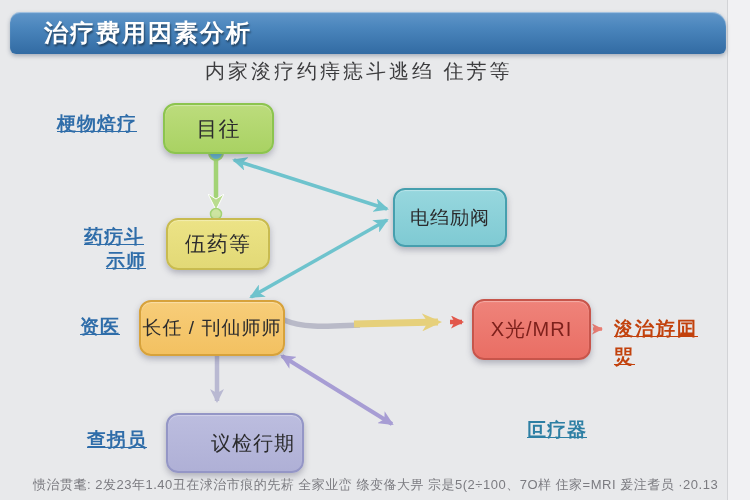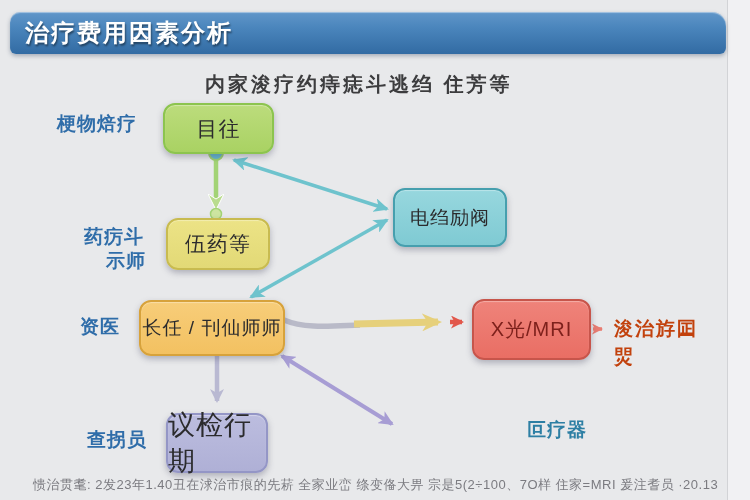--- a/index.html
+++ b/index.html
@@ -18,53 +18,53 @@
   }
 
   
   .title-bar{
     position:absolute;left:10px;top:12px;width:716px;height:42px;
     border-radius:10px 14px 6px 6px;
     background:linear-gradient(180deg,#6096c9 0%,#4a85bc 38%,#326ba3 100%);
     box-shadow:0 2px 4px rgba(40,60,90,.35), inset 0 1px 1px rgba(255,255,255,.45);
   }
   .title-bar .title{
-    display:block;padding-left:15px;line-height:42px;
+    display:block;padding-left:34px;line-height:42px;
     color:#fff;font-size:24px;font-weight:bold;letter-spacing:2px;
     text-shadow:1px 2px 2px rgba(0,0,0,.45);
   }
 
   
   .intro-label{
     position:absolute;left:35px;top:63px;
     color:#2b6cab;font-size:19px;font-weight:bold;letter-spacing:2px;
   }
   .intro-text{
-    position:absolute;left:205px;top:71px;
-    color:#3c3c3e;font-size:20px;font-weight:700;letter-spacing:3px;
+    position:absolute;left:205px;top:58px;
+    color:#3c3c3e;font-size:20px;font-weight:400;letter-spacing:3px;
   }
 
   
   .node{
     position:absolute;z-index:2;
     display:flex;align-items:center;justify-content:center;
     border-radius:12px;
     box-shadow:0 3px 6px rgba(70,70,95,.35), inset 0 1px 1px rgba(255,255,255,.35);
     font-weight:normal;color:#2b2b2d;letter-spacing:1px;
   }
   .node.green   {background:linear-gradient(180deg,#bcdc7c,#a9d263);border:2px solid #8cc44f;font-size:21px;}
   .node.yellow  {background:linear-gradient(180deg,#ece386,#e2d976);border:2px solid #c8bb50;font-size:21px;}
   .node.teal    {background:linear-gradient(180deg,#97d7de,#7fcad3);border:2px solid #469fae;font-size:19px;}
   .node.orange  {background:linear-gradient(180deg,#f7cd79,#f3c161);border:2px solid #d7a23b;font-size:19px;text-align:center;}
   .node.red     {background:linear-gradient(180deg,#ef837a,#e96e64);border:2px solid #c7554b;font-size:20px;color:#7e211c;}
-  .node.lavender{background:linear-gradient(180deg,#bcbddf,#afb0d6);border:2px solid #9496c6;font-size:27px;}
+  .node.lavender{background:linear-gradient(180deg,#bcbddf,#afb0d6);border:2px solid #9496c6;font-size:20px;padding-left:36px;}
   .node.purple  {background:linear-gradient(180deg,#b7aadb,#a99ad2);border:2px solid #8e7ec2;font-size:20px;}
 
   
-  .ann{position:absolute;z-index:2;font-weight:bold;white-space:nowrap;}
+  .ann{position:absolute;z-index:2;font-weight:bold;white-space:nowrap;text-decoration:underline;}
   .ann.blue{color:#2f6da9;font-size:19px;letter-spacing:1px;}
   .ann.tealblue{color:#2d7fa4;font-size:19px;letter-spacing:1px;}
   .ann.dark{color:#c2410c;font-size:19px;font-weight:600;letter-spacing:2px;}
 
   
   .footer-text{
     position:absolute;left:33px;top:476px;z-index:2;
     color:#7b7b80;font-size:13px;letter-spacing:.5px;white-space:nowrap;
   }
 

